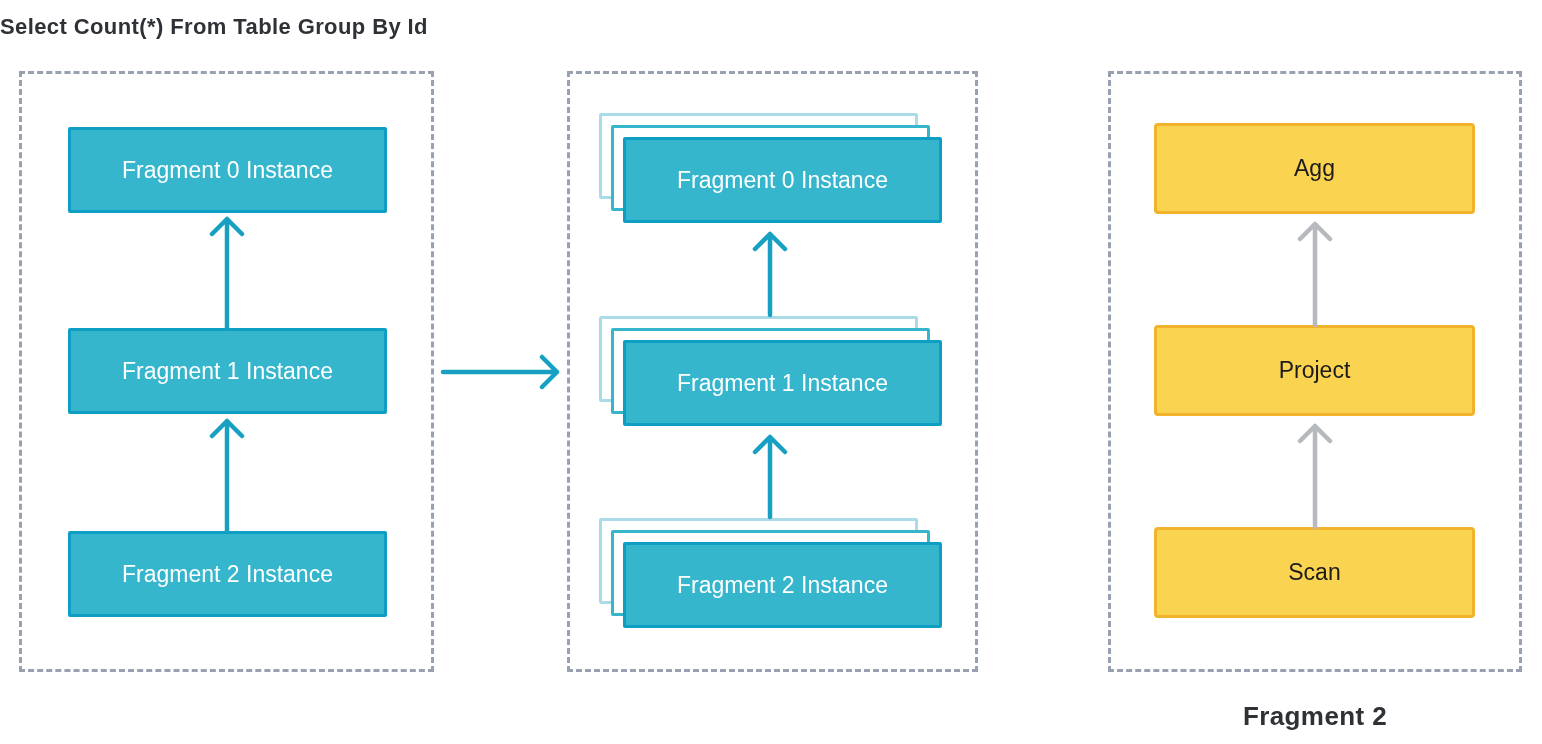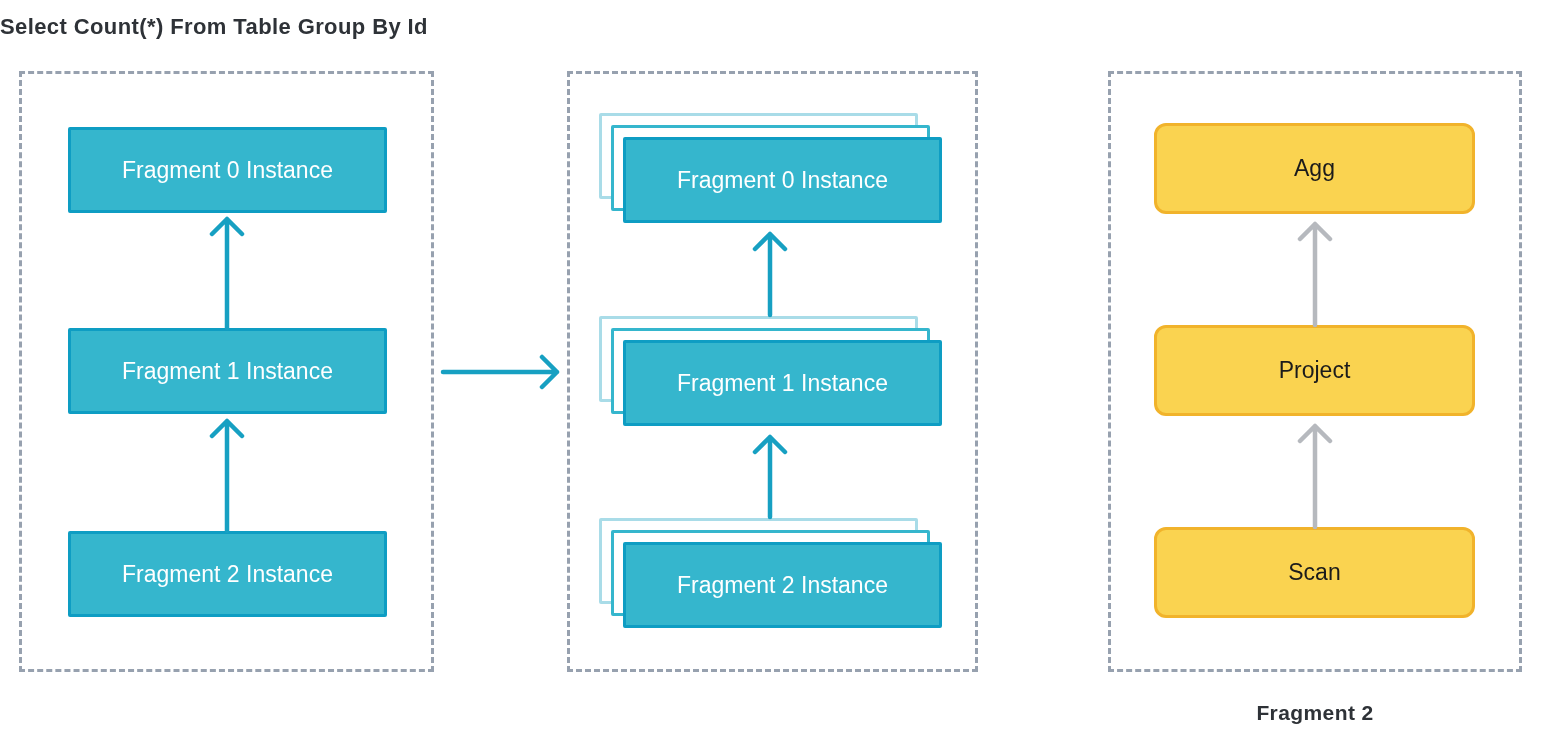--- a/index.html
+++ b/index.html
@@ -88,35 +88,35 @@
     display:flex;align-items:center;justify-content:center;
     color:#ffffff;
     font-size:23px;
     font-weight:400;
   }
   .yellow-node{
     width:321px;height:91px;
     left:43px;
     background:var(--yellow_fill);
     border:3px solid var(--yellow_border);
-    border-radius:12px;
+    border-radius:4px;
     color:#1b1b1b;
     font-size:23px;
     font-weight:400;
   }
   .yrow0{top:49px;}
   .yrow1{top:251px;}
   .yrow2{top:453px;}
 
   .panel-caption{
     position:absolute;
     top:701px; left:1108px;
     width:414px;
     text-align:center;
-    font-size:21px;
+    font-size:26px;
     font-weight:600;
     letter-spacing:0.4px;
     color:var(--title_color);
   }
   .arrow-layer{
     position:absolute;
     top:0;left:0;
     width:1542px;height:744px;
     pointer-events:none;
   }

